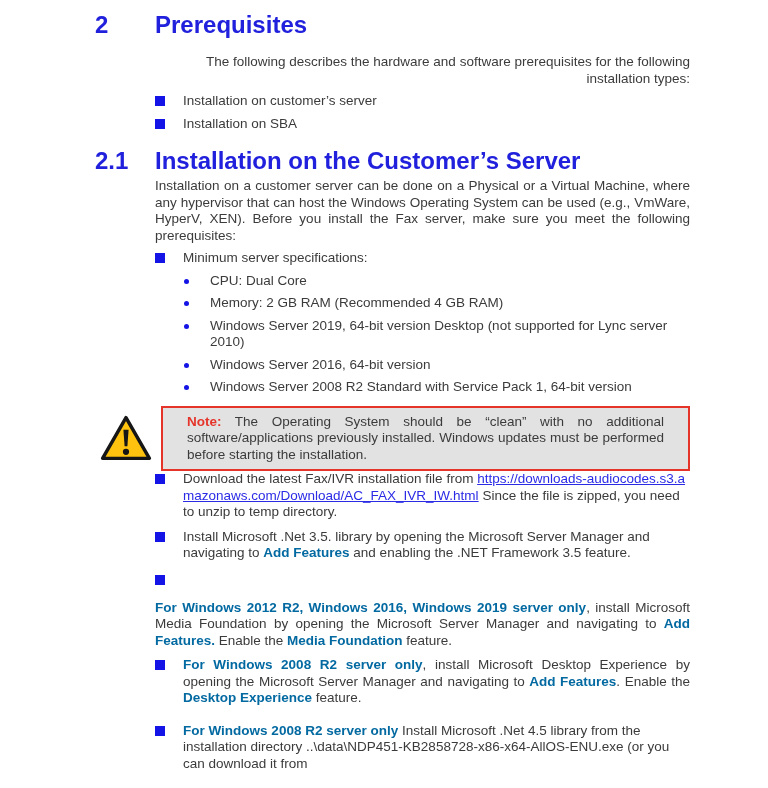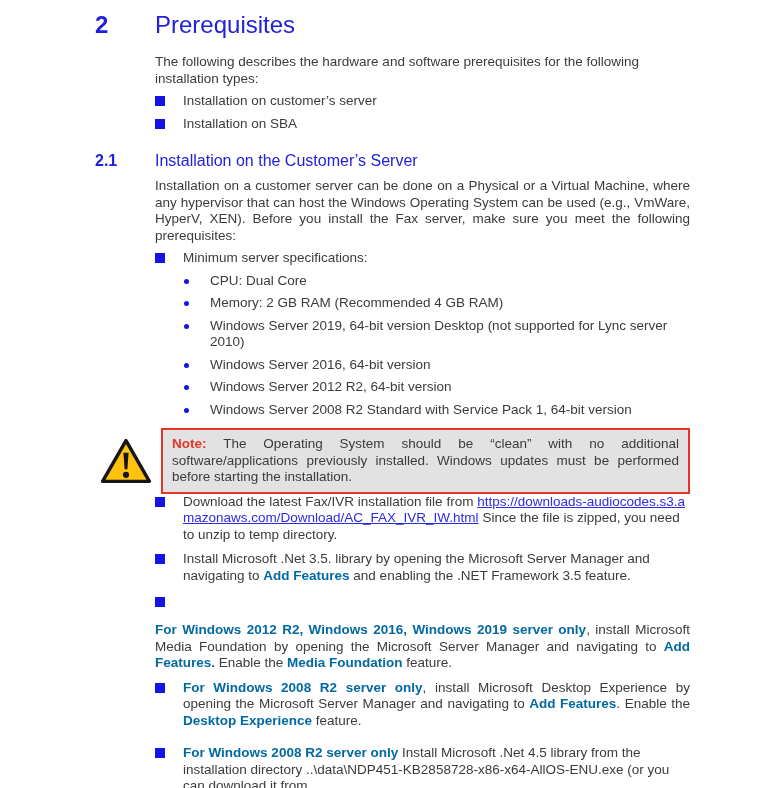--- a/index.html
+++ b/index.html
@@ -5,44 +5,44 @@
   html,body{margin:0;padding:0;background:#fff;}
   .page{
     width:768px;height:788px;overflow:hidden;box-sizing:border-box;
     background:#ffffff;position:relative;
     font-family:"Liberation Sans",sans-serif;
     font-size:13.5px;line-height:16.5px;color:#3b3b3b;
     padding-top:10px;
   }
   .h-row{display:flex;align-items:baseline;}
   .h-num{margin-left:95px;width:60px;flex:0 0 60px;font-weight:bold;color:#2020dd;}
-  .h-title{font-weight:normal;color:#2020dd;}
+  .h-title{font-weight:bold;color:#2020dd;}
   .h1-row{font-size:24px;line-height:30px;margin-bottom:14px;}
-  .h2-row{font-size:16px;line-height:26px;margin-top:16px;margin-bottom:4px;}
-  .para{margin:0 78px 6px 155px;}
+  .h2-row{font-size:24px;line-height:26px;margin-top:16px;margin-bottom:4px;}
+  .para{margin:0 78px 6px 155px;text-align:right;}
   .just{text-align:justify;}
   .list{margin:0 78px 0 155px;}
   .li{display:flex;margin-bottom:6px;}
   .li .marker{flex:0 0 28px;}
   .li.lvl2{margin-left:29px;}
   .li.lvl2 .marker{flex:0 0 26px;}
   .li-text{flex:1;}
   .li.just .li-text{text-align:justify;}
   .sq-shape{width:10px;height:10px;background:#1414e6;margin-top:3px;}
   .dot-shape{width:5px;height:5px;border-radius:50%;background:#1414e6;margin-top:6px;}
   .gap-top{margin-top:10px;flex-direction:column;}
   .gap-top-lg{margin-top:16px;}
   .b{font-weight:bold;color:#0369a1;}
   a.link{color:#2b2be6;text-decoration:underline;cursor:pointer;word-break:break-all;}
   .steps .li{margin-bottom:8px;}
   .note-row{display:flex;align-items:center;margin:10px 78px 0 100px;}
   .warn-icon{flex:0 0 52px;margin-right:9px;}
   .note-box{
     flex:1;border:2px solid #e5352b;background:#e2e2e2;
-    padding:6px 9px;text-align:justify;color:#3b3b3b;
+    padding:6px 24px;text-align:justify;color:#3b3b3b;
   }
   .note-label{font-weight:bold;color:#e5352b;}
   .do-intro{margin-top:18px;margin-bottom:8px;}
 </style>
 </head>
 <body>
 
 <div class="page">
 
   <div class="h-row h1-row">
@@ -102,26 +102,20 @@
       <div class="li lvl2">
         <span class="marker">
           <span class="dot-shape" style="display: block;"></span>
         </span>
         <span class="li-text"><span>Windows Server 2016, 64-bit version</span></span>
       </div>
       <div class="li lvl2">
         <span class="marker">
           <span class="dot-shape" style="display: block;"></span>
         </span>
-        <span class="li-text"><span>Windows Server 2012 R2, 64-bit version</span></span>
-      </div>
-      <div class="li lvl2">
-        <span class="marker">
-          <span class="dot-shape" style="display: block;"></span>
-        </span>
         <span class="li-text"><span>Windows Server 2008 R2 Standard with Service Pack 1, 64-bit version</span></span>
       </div>
     </div>
 
   <div class="note-row">
     <svg class="warn-icon" width="52" height="48" viewBox="0 0 60 55">
       <path d="M30 4 L57 51 L3 51 Z" fill="#ffc20e" stroke="#161616" stroke-width="4" stroke-linejoin="round"></path>
       <path d="M27 18 L33 18 L31.6 37 L28.4 37 Z" fill="#161616"></path>
       <circle cx="30" cy="43.5" r="3.6" fill="#161616"></circle>
     </svg>

